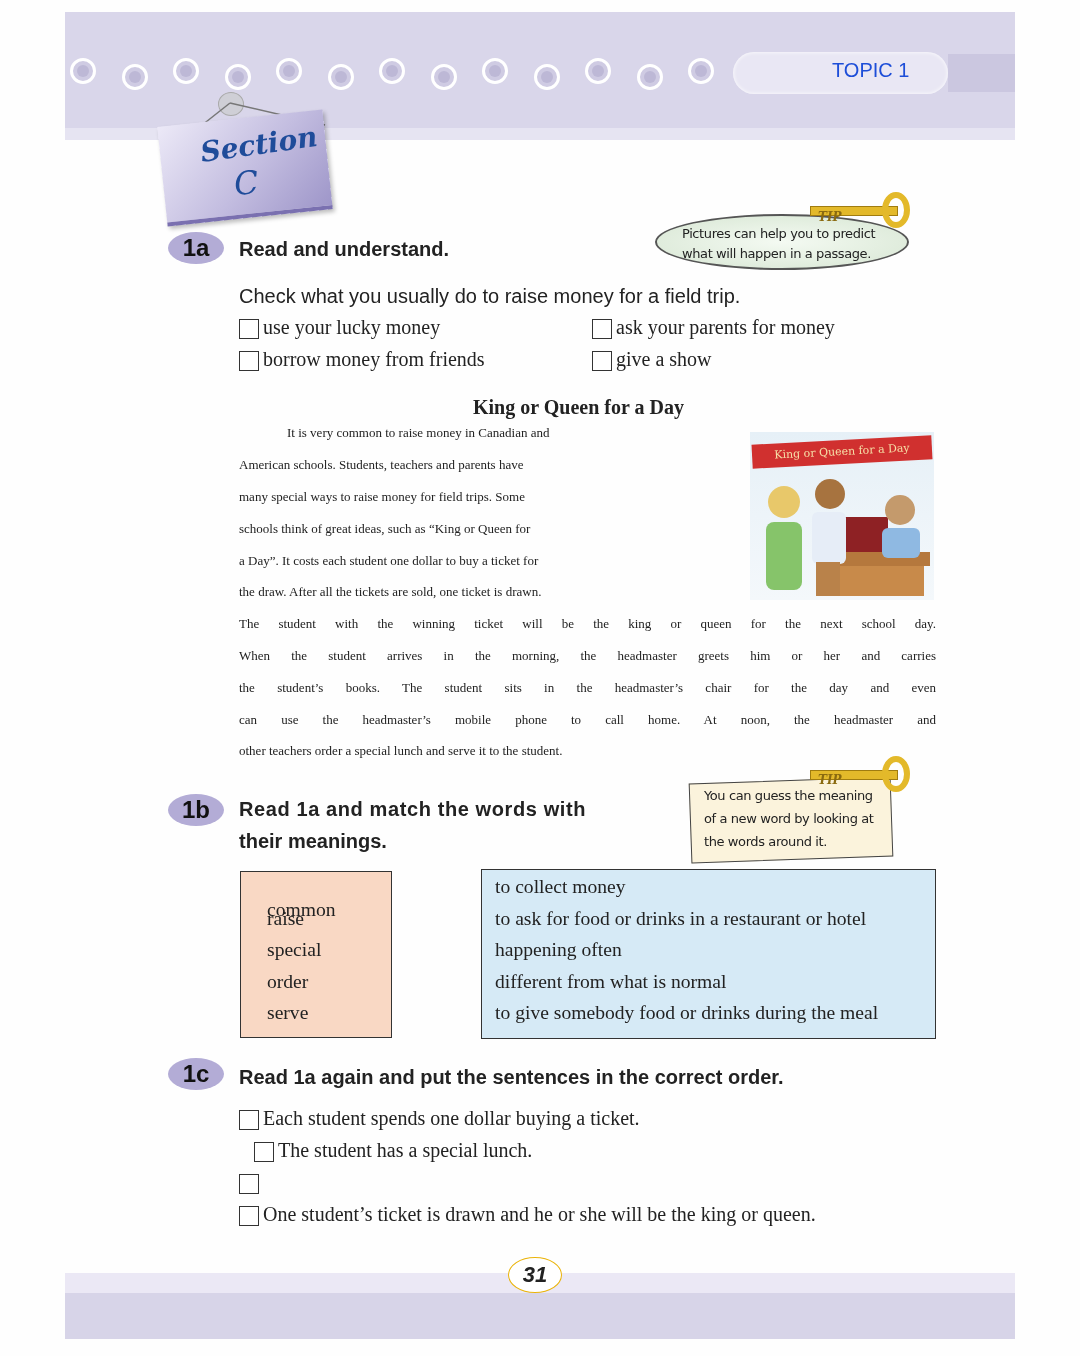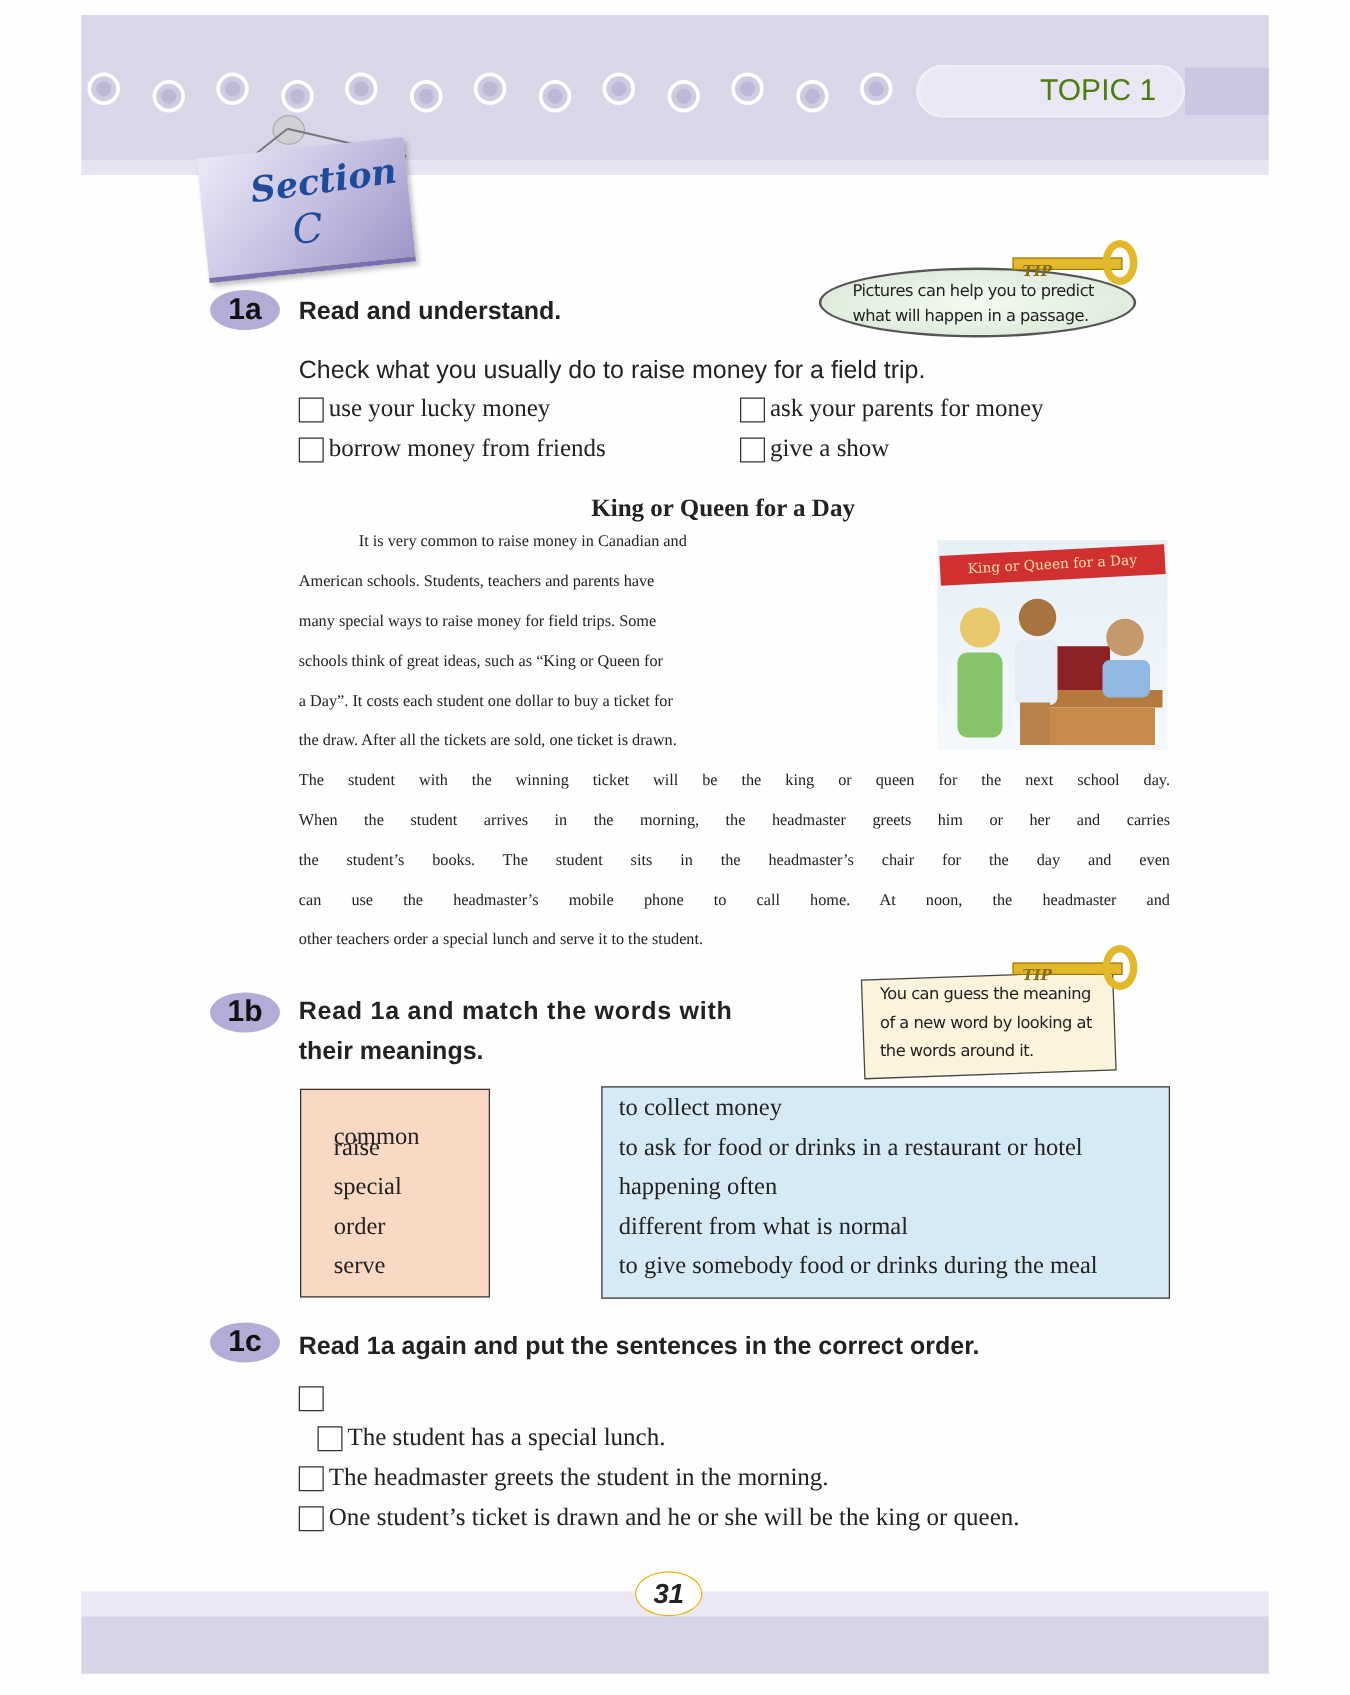--- a/index.html
+++ b/index.html
@@ -6,21 +6,21 @@
   body { width:1080px; height:1356px; background:#fefefe; position:relative; overflow:hidden;
          font-family:"Liberation Serif", serif; color:#222; }
   .abs { position:absolute; }
   
   .hdr { left:65px; top:12px; width:950px; height:116px; background:#d9d6ea; }
   .hdr-lo { left:65px; top:128px; width:950px; height:12px; background:#e6e4f2; }
   .ring { width:26px; height:26px; border:3px solid #fff; border-radius:50%; box-sizing:border-box; background:#cfcbe3; }
   .ring::after { content:""; position:absolute; left:4px; top:4px; width:12px; height:12px; border-radius:50%; background:#bdb8d6; }
   .topic-pill { left:733px; top:52px; width:215px; height:42px; border-radius:21px; background:#e9e7f4;
                 box-shadow:0 0 4px #fff inset; }
-  .topic-text { left:832px; top:59px; font-family:"Liberation Sans",sans-serif; font-size:24px; color:#4d7c0f; }
+  .topic-text { left:832px; top:59px; font-family:"Liberation Sans",sans-serif; font-size:20px; color:#1d4ed8; }
   .topic-tail { left:948px; top:54px; width:67px; height:38px; background:#cbc7e0; }
   
   .pin { left:218px; top:92px; width:24px; height:22px; border-radius:50%; background:#cfcfd6; border:1px solid #aaa; }
   .sign { left:162px; top:118px; width:166px; height:96px; transform:rotate(-6deg);
           background:linear-gradient(135deg,#ece9f7 0%,#c3bde0 55%,#9e96c9 100%);
           border-bottom:4px solid #7a70b0; box-shadow:2px 3px 4px rgba(0,0,0,.25); }
   .sign-t1 { left:200px; top:128px; transform:rotate(-8deg); font-family:"DejaVu Serif",serif; font-weight:bold;
              font-style:italic; font-size:28px; color:#1f4c9a; }
   .sign-t2 { left:234px; top:164px; transform:rotate(-6deg); font-family:"DejaVu Serif",serif; font-style:italic;
              font-size:32px; color:#1f4c9a; }
@@ -174,21 +174,21 @@
     <div class="abs bline" style="left: 495px; top: 876px;">to collect money</div>
     <div class="abs bline" style="left: 495px; top: 907.6px;">to ask for food or drinks in a restaurant or hotel</div>
     <div class="abs bline" style="left: 495px; top: 939.2px;">happening often</div>
     <div class="abs bline" style="left: 495px; top: 970.8px;">different from what is normal</div>
     <div class="abs bline" style="left: 495px; top: 1002.4px; text-align: right;">to give somebody food or drinks during the meal</div>
   </div>
 
 <div class="abs badge" style="left:168px;top:1058px">1c</div>
 <div class="abs heading" style="left:239px;top:1066px">Read 1a again and put the sentences in the correct order.</div>
 <div id="sentlist">
-    <div class="abs opt" style="left: 239px; top: 1107px;"><span class="cb"></span></div>
+    <div class="abs opt" style="left: 239px; top: 1107px;"><span class="cb"></span><span>Each student spends one dollar buying a ticket.</span></div>
     <div class="abs opt" style="left: 239px; top: 1139px; margin-left: 15px;"><span class="cb"></span><span>The student has a special lunch.</span></div>
-    <div class="abs opt" style="left: 239px; top: 1171px;"><span class="cb"></span><span>The headmaster greets the student in the morning.</span></div>
+    <div class="abs opt" style="left: 239px; top: 1171px;"><span class="cb"></span></div>
     <div class="abs opt" style="left: 239px; top: 1203px;"><span class="cb"></span><span>One student’s ticket is drawn and he or she will be the king or queen.</span></div>
   </div>
 
 <div class="abs ftr-lo"></div>
 <div class="abs ftr"></div>
 <div class="abs pgnum">31</div>
 
 </body></html>

